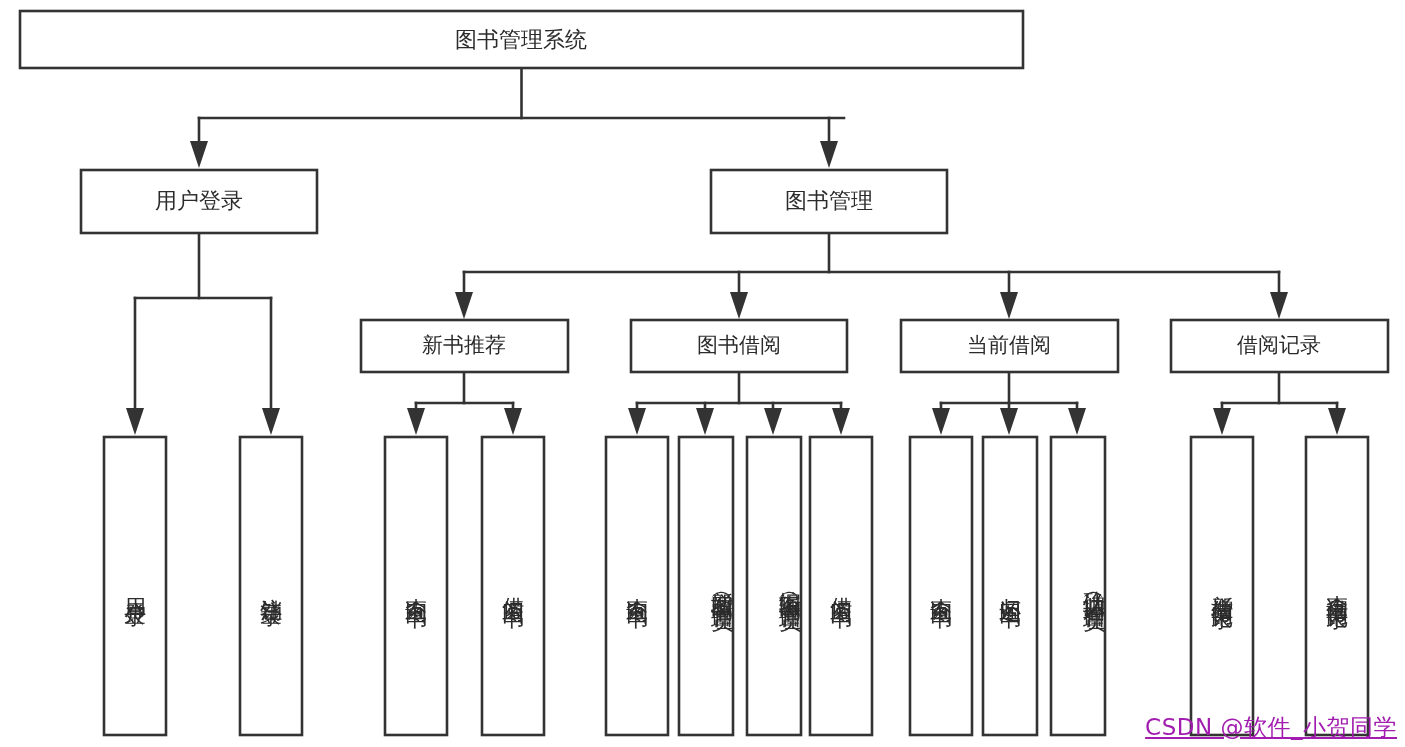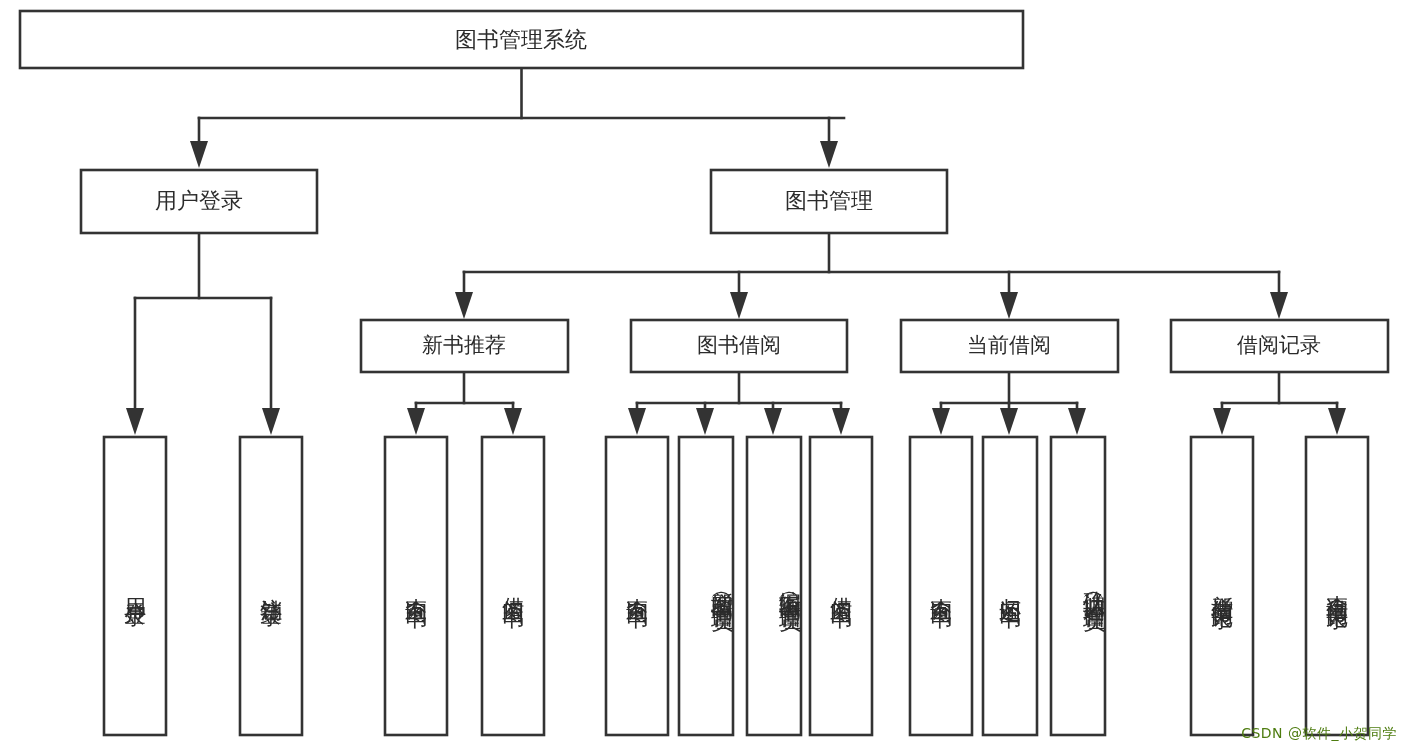--- a/index.html
+++ b/index.html
@@ -66,24 +66,25 @@
     justify-content: center;
     text-align: center;
     white-space: nowrap;
     pointer-events: none;
   }
   .watermark {
     position: absolute;
     right: 8px;
     bottom: 4px;
     font-family: "DejaVu Sans", "Liberation Sans", sans-serif;
-    font-size: 14px;
-    color: #4d7c0f;
+    font-size: 23px;
+    color: #a21caf;
     letter-spacing: 0.5px;
     white-space: nowrap;
+    text-decoration: underline;
   }
 </style>
 </head>
 <body>
 
 <div id="diagram-root">
 
   <svg id="tree-svg" viewBox="0 0 1405 747">
 
     <g>

